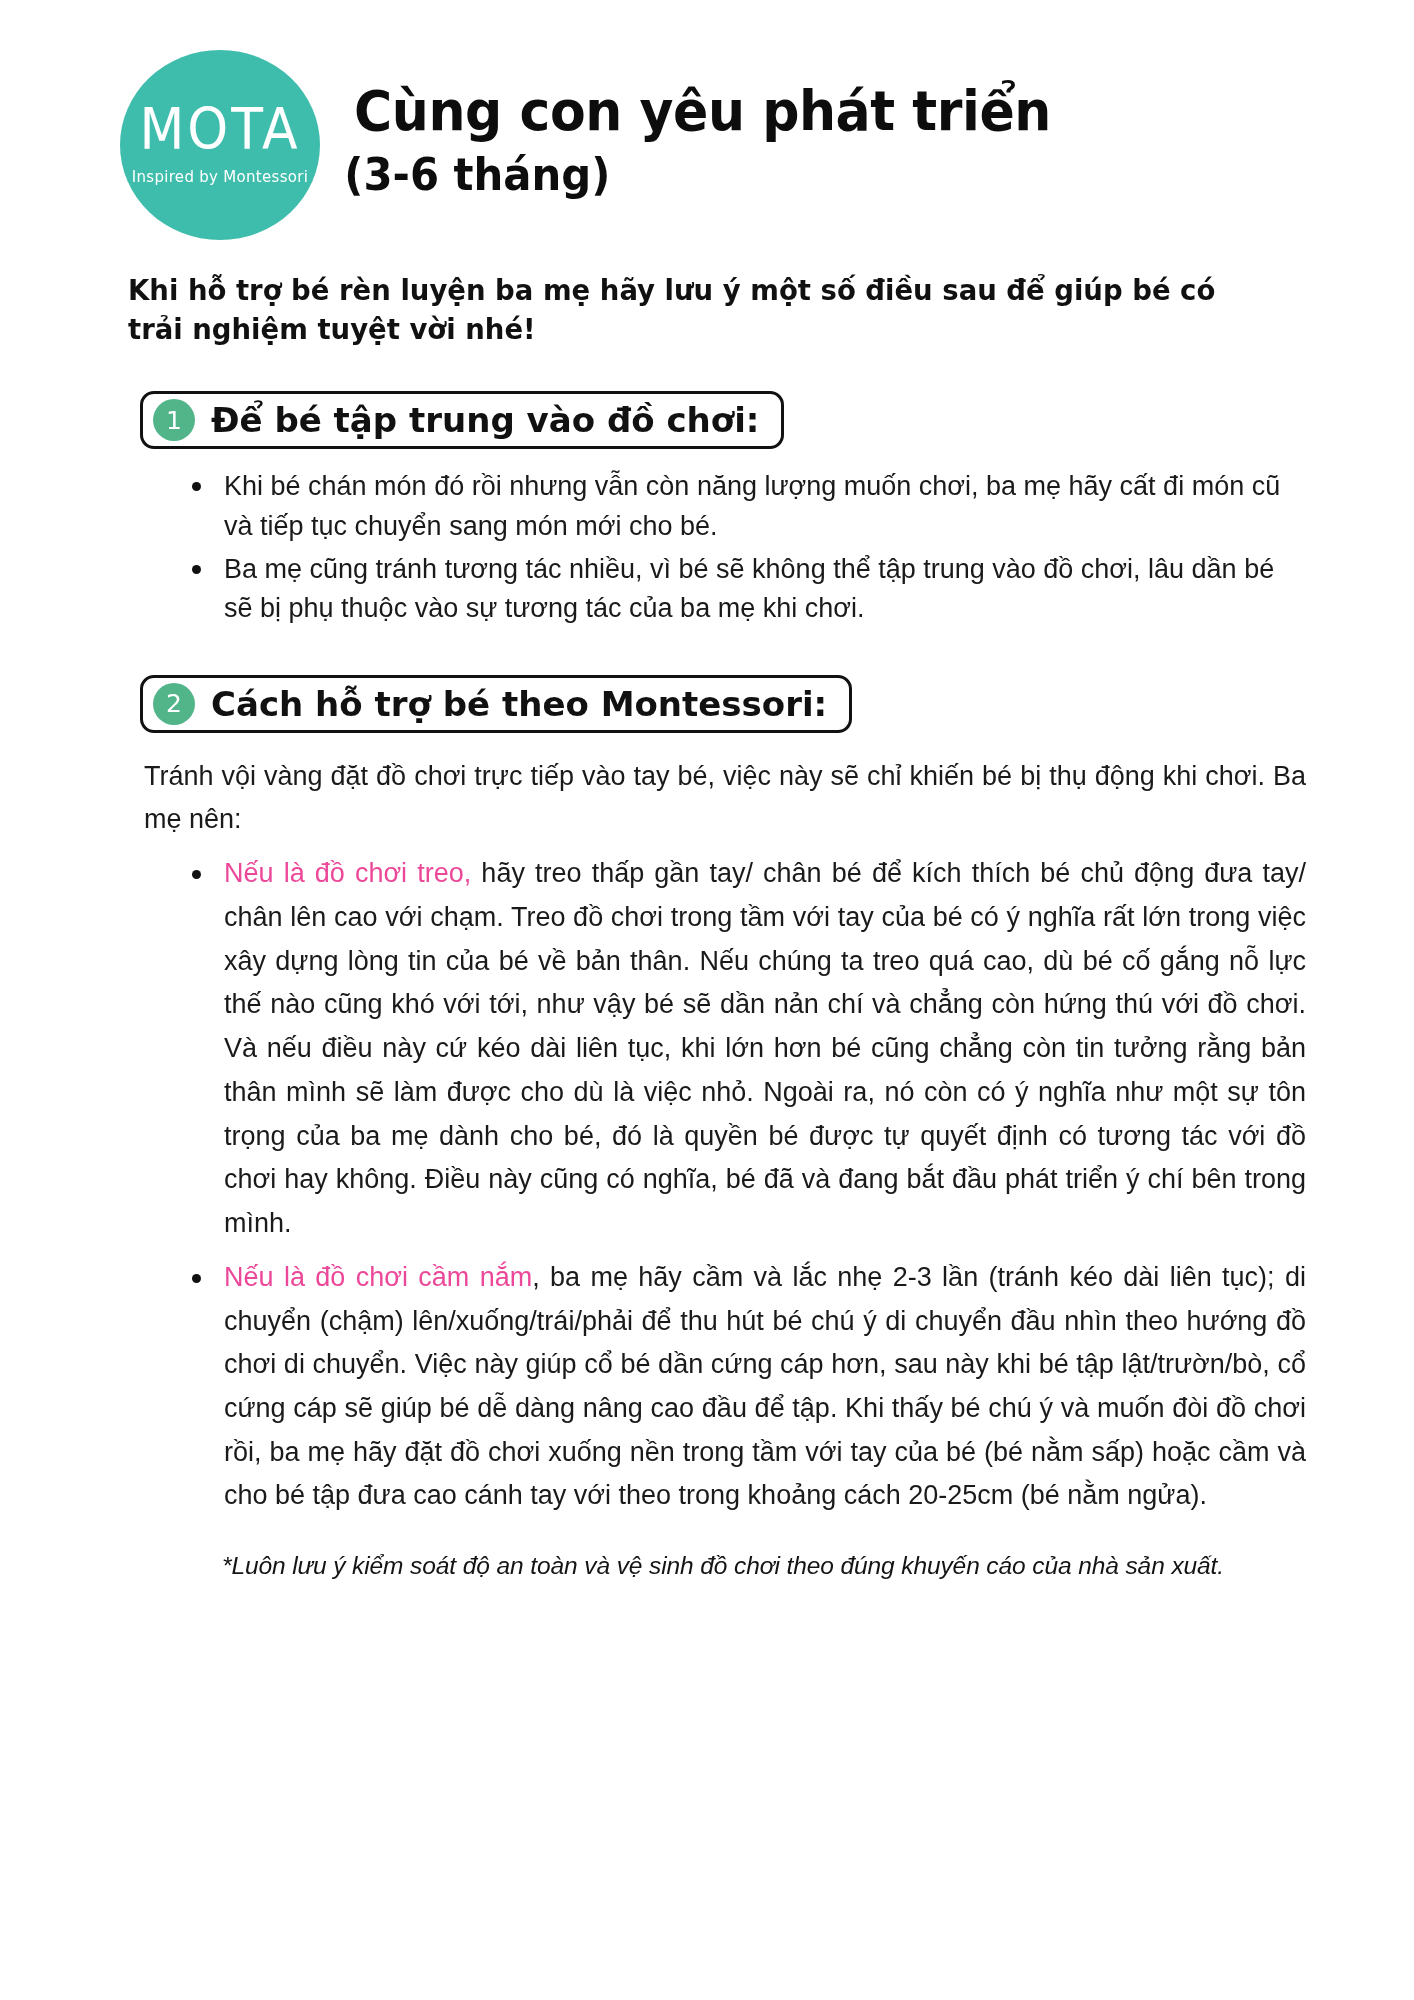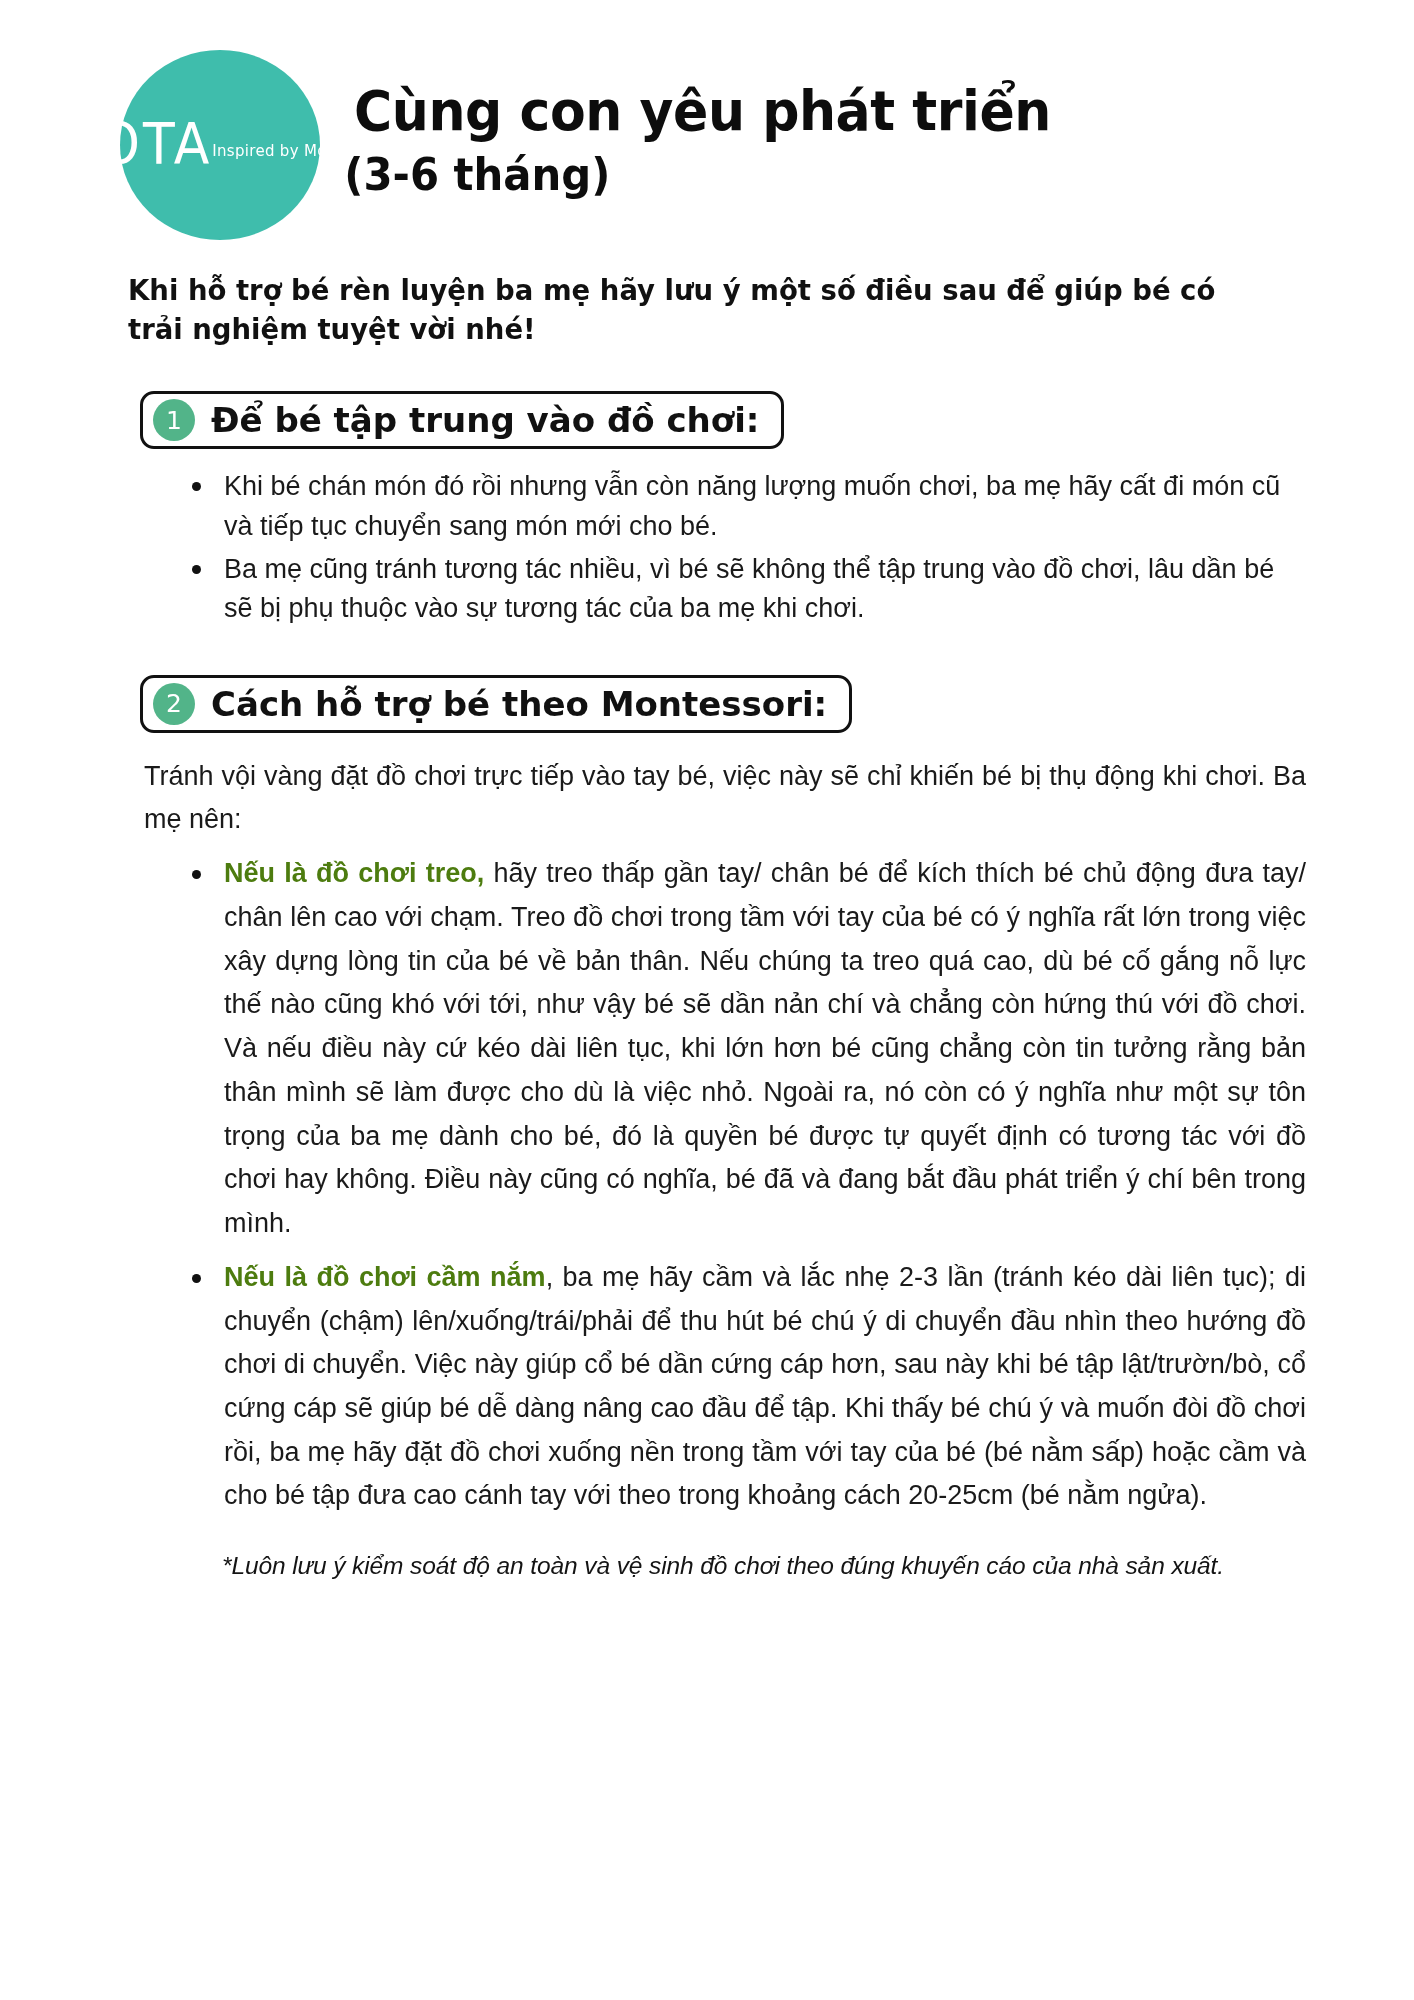--- a/index.html
+++ b/index.html
@@ -28,21 +28,21 @@
     align-items:flex-start;
     padding:48px 100px 0 120px;
     height:240px;
   }
   .logo {
     width:200px;
     height:190px;
     border-radius:50%;
     background:#3fbdac;
     display:flex;
-    flex-direction:row;
+    flex-direction:column;
     align-items:center;
     justify-content:center;
     flex:0 0 auto;
     margin-top:2px;
   }
   .logo-word {
     color:#ffffff;
     font-family:"DejaVu Sans",sans-serif;
     font-size:52px;
     letter-spacing:3px;
@@ -188,21 +188,21 @@
   ul.justified > li::before {
     content:"";
     position:absolute;
     left:12px;
     top:18px;
     width:9px;
     height:9px;
     border-radius:50%;
     background:#111;
   }
-  .lead { font-weight:bold; color:#4d7c0f; }
+  .lead { font-weight:normal; color:#ec4899; }
 
   .footnote {
     font-style:italic;
     font-size:24.5px;
     text-align:center;
     color:#141414;
     margin-top:34px;
     padding:0 80px;
     letter-spacing:-0.1px;
   }

